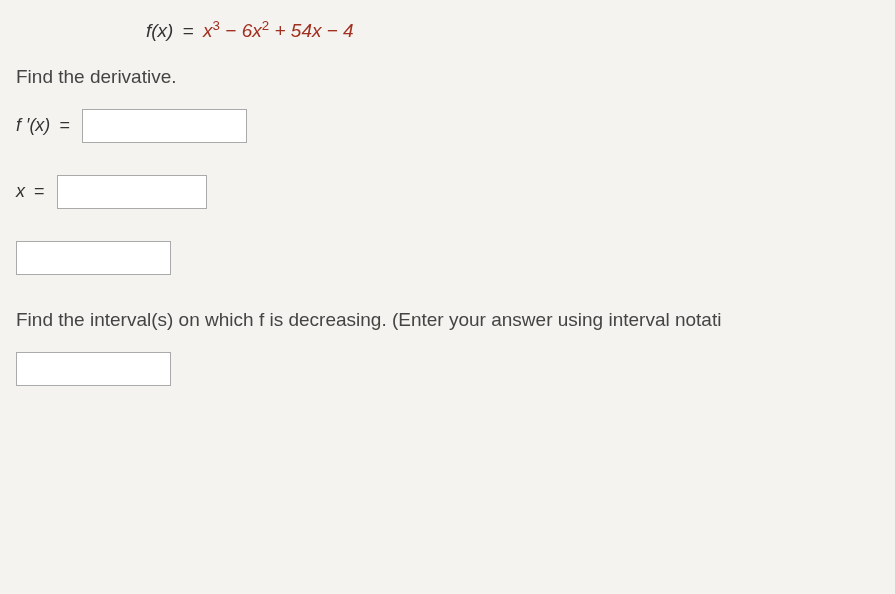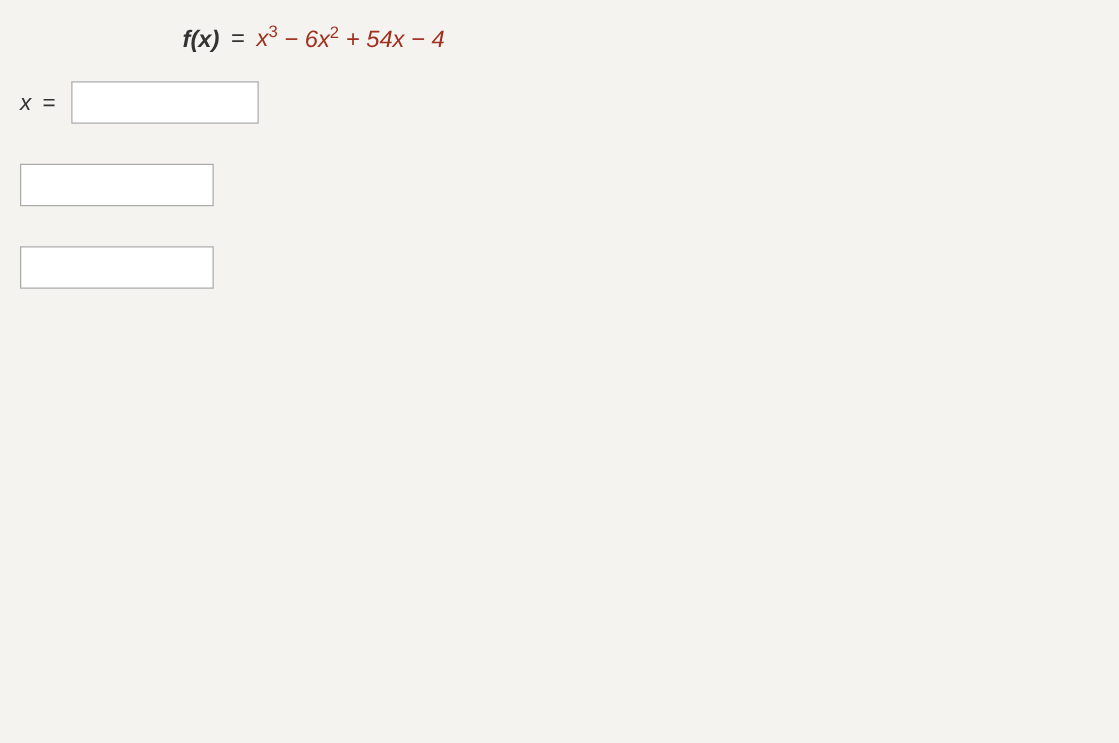--- a/index.html
+++ b/index.html
@@ -22,21 +22,20 @@
     }
     .formula-line {
       margin-left: 130px;
       margin-top: 8px;
       margin-bottom: 22px;
       font-style: italic;
       font-size: 19px;
     }
     .formula-line .fx {
       font-style: italic;
-      font-weight: bold;
     }
     .formula-line .term {
       color: #a03020;
     }
     .formula-line .sup {
       font-size: 0.7em;
       vertical-align: super;
       font-style: normal;
     }
     .question-text {
@@ -85,33 +84,41 @@
 <body>
 
 <div class="page">
 
   <div class="formula-line nowrap">
     <span class="fx">f(x)</span>
     <span class="equals">=</span>
     <span><span class="term">x</span><span class="sup term">3</span></span><span class="term"> − </span><span class="term">6</span><span class="term">x</span><span class="sup term">2</span><span class="term"> + </span><span class="term">54</span><span class="term">x</span><span class="term"> − </span><span class="term">4</span>
   </div>
 
+  <div class="section">
+    <div class="question-text">Find the derivative.</div>
+    <div class="answer-row">
+      <span class="label"><span>f ′(x)</span><span class="equals"> = </span></span>
+      <input type="text" class="input-box wide" style="">
+    </div>
+  </div>
 
   <div class="section">
     <div class="answer-row">
       <span class="label"><span>x</span><span class="equals"> = </span></span>
       <input type="text" class="input-box med" style="">
     </div>
   </div>
 
   <div class="section">
     <div class="answer-row">
       <input type="text" class="input-box small" style="">
     </div>
   </div>
 
   <div class="section">
+    <div class="question-text nowrap">Find the interval(s) on which f is decreasing. (Enter your answer using interval notati</div>
     <div class="answer-row">
       <input type="text" class="input-box small" style="">
     </div>
   </div>
 
 </div>
 
 </body></html>

